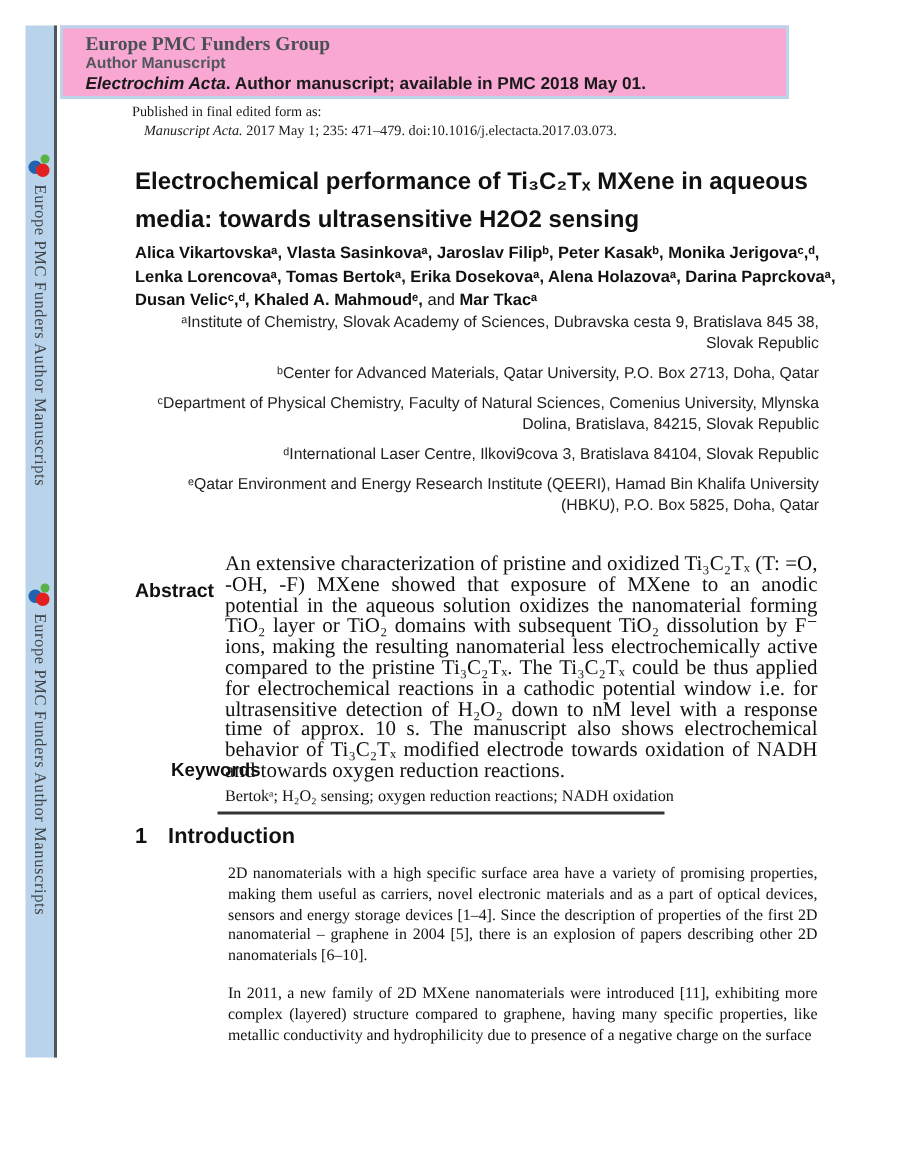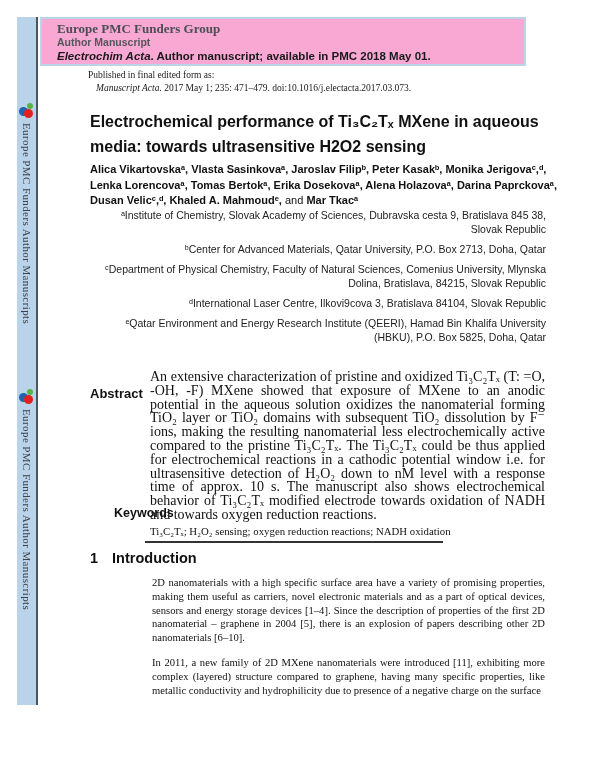--- a/index.html
+++ b/index.html
@@ -111,21 +111,21 @@
     <div class="affiliation-item"><span>ᵇ</span><span>Center for Advanced Materials, Qatar University, P.O. Box 2713, Doha, Qatar</span></div>
     <div class="affiliation-item"><span>ᶜ</span><span>Department of Physical Chemistry, Faculty of Natural Sciences, Comenius University, Mlynska Dolina, Bratislava, 84215, Slovak Republic</span></div>
     <div class="affiliation-item"><span>ᵈ</span><span>International Laser Centre, Ilkovi9cova 3, Bratislava 84104, Slovak Republic</span></div>
     <div class="affiliation-item"><span>ᵉ</span><span>Qatar Environment and Energy Research Institute (QEERI), Hamad Bin Khalifa University (HBKU), P.O. Box 5825, Doha, Qatar</span></div>
   </div>
 
   <div id="abstract-heading">Abstract</div>
   <div id="abstract-text">An extensive characterization of pristine and oxidized Ti₃C₂Tₓ (T: =O, -OH, -F) MXene showed that exposure of MXene to an anodic potential in the aqueous solution oxidizes the nanomaterial forming TiO₂ layer or TiO₂ domains with subsequent TiO₂ dissolution by F⁻ ions, making the resulting nanomaterial less electrochemically active compared to the pristine Ti₃C₂Tₓ. The Ti₃C₂Tₓ could be thus applied for electrochemical reactions in a cathodic potential window i.e. for ultrasensitive detection of H₂O₂ down to nM level with a response time of approx. 10 s. The manuscript also shows electrochemical behavior of Ti₃C₂Tₓ modified electrode towards oxidation of NADH and towards oxygen reduction reactions.</div>
 
   <div id="keywords-heading">Keywords</div>
-  <div id="keywords-text">Ti₃C₂Tₓ; H₂O₂ sensing; oxygen reduction reactions; NADH oxidation</div>
+  <div id="keywords-text">Bertokᵃ; H₂O₂ sensing; oxygen reduction reactions; NADH oxidation</div>
 
   <div id="section-divider"></div>
 
   <div id="introduction-heading">
     <span>1</span>
     <span>Introduction</span>
   </div>
   <div class="intro-paragraph" id="intro-p1">2D nanomaterials with a high specific surface area have a variety of promising properties, making them useful as carriers, novel electronic materials and as a part of optical devices, sensors and energy storage devices [1–4]. Since the description of properties of the first 2D nanomaterial – graphene in 2004 [5], there is an explosion of papers describing other 2D nanomaterials [6–10].</div>
   <div class="intro-paragraph" id="intro-p2">In 2011, a new family of 2D MXene nanomaterials were introduced [11], exhibiting more complex (layered) structure compared to graphene, having many specific properties, like metallic conductivity and hydrophilicity due to presence of a negative charge on the surface</div>
 

